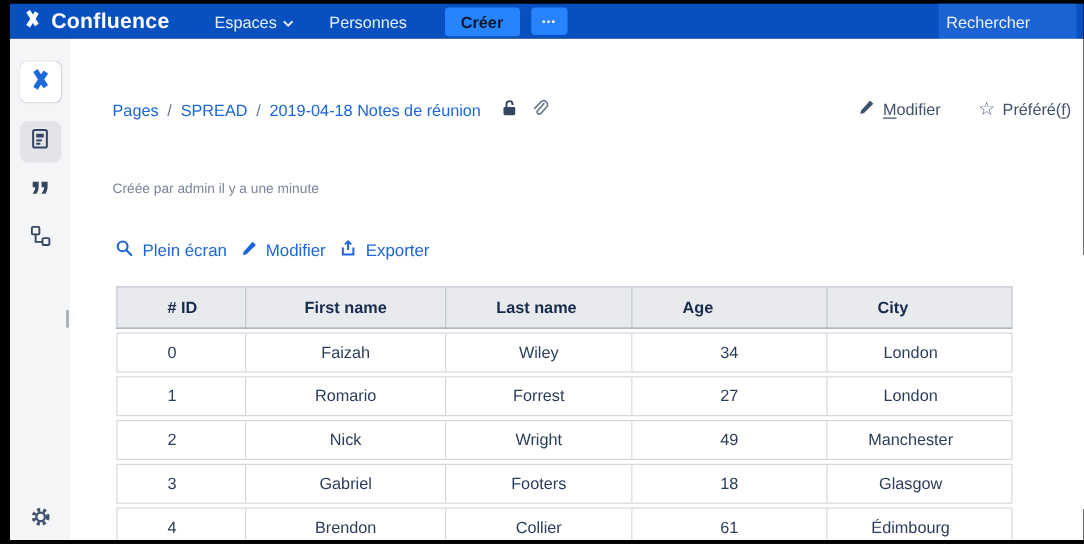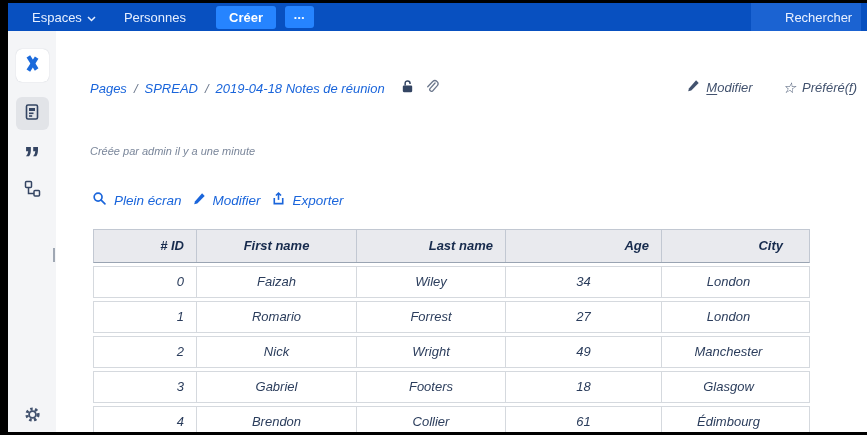--- a/index.html
+++ b/index.html
@@ -6,42 +6,42 @@
   html,body { background:#000; }
   body { font-family:"Liberation Sans", sans-serif; }
   .screen { position:relative; width:867px; height:435px; background:#000; overflow:hidden; }
 
   
   .navbar { position:absolute; left:8px; top:3px; right:0; height:28px;
             background:#0850C0; display:flex; align-items:center; padding-left:10px; }
   .brand { display:flex; align-items:center; gap:7px; color:#fff; margin-right:22px; cursor:pointer; }
   .brand-name { font-size:17px; font-weight:600; letter-spacing:.2px; }
   .nav-item { color:#E6EFFF; font-size:13px; margin:0 14px; display:flex; align-items:center; gap:5px; cursor:pointer; }
-  .btn-create { background:#2684FF; color:#ffffff; font-size:13px; font-weight:700; border:none;
+  .btn-create { background:#2684FF; color:#0f172a; font-size:13px; font-weight:700; border:none;
                 border-radius:3px; padding:4px 13px; margin-left:16px; cursor:pointer;text-align:right; }
   .btn-more { background:#2684FF; color:#fff; border:none; border-radius:3px; height:22px;
               padding:0 9px; margin-left:9px; font-size:8px; letter-spacing:1px; cursor:pointer; }
   .searchbox { margin-left:auto; margin-right:6px; align-self:stretch; width:110px;
                background:#1B63D2; color:#EAF1FF; font-size:13px; display:flex; align-items:center;
-               padding-left:34px; cursor:text; }
+               padding-left:6px; cursor:text; }
 
   
   .sidebar { position:absolute; left:8px; top:31px; bottom:3px; width:48px; background:#F4F5F7;
              display:flex; flex-direction:column; align-items:center; padding-top:18px; }
   .tile { width:33px; height:33px; border-radius:6px; display:flex; align-items:center; justify-content:center; cursor:pointer; }
   .tile-logo { background:#fff; box-shadow:0 0 1px rgba(9,30,66,.25); margin-bottom:15px; }
   .tile-page { background:#E2E4E8; margin-bottom:13px; }
   .quote-glyph { font-size:34px; line-height:30px; height:26px; font-weight:700; color:#344563; margin-bottom:10px; cursor:pointer; }
   .tree-btn { cursor:pointer; }
   .gear-btn { margin-top:auto; margin-bottom:5px; cursor:pointer; }
   .resize-handle { position:absolute; left:53px; top:248px; display:flex; gap:2px; cursor:col-resize; }
   .resize-handle i { display:block; width:2px; height:14px; background:#9FA7B3; }
 
   
-  .content { position:absolute; left:56px; top:31px; right:0; bottom:3px; background:#fff; overflow:hidden;font-style:italic; }
+  .content { position:absolute; left:56px; top:31px; right:0; bottom:3px; background:#fff; overflow:hidden; }
   .breadcrumb { position:absolute; top:48px; left:34px; display:flex; align-items:center; gap:7px; font-size:13px; }
   .breadcrumb a { color:#1A65DB; text-decoration:none; cursor:pointer; }
   .crumb-sep { color:#6B778C; }
   .crumb-icons { display:flex; align-items:center; gap:9px; margin-left:8px; }
   .actions { position:absolute; top:48px; right:10px; display:flex; align-items:center; gap:30px;
              color:#42526E; font-size:13px; }
   .action { display:flex; align-items:center; gap:6px; cursor:pointer; }
   .u { text-decoration:underline; text-underline-offset:2px; }
   .star { font-size:15px; color:#42526E; line-height:14px; }
 
@@ -55,29 +55,38 @@
 
   
   .tbl { position:absolute; top:198px; left:37px; width:717px; font-size:13px; }
   .trow { display:flex; background:#fff; border:1px solid #D5D9DE; height:32px; margin-top:3px; }
   .trow.thead { background:#E9EAEE; border-color:#C2C8D2; border-bottom-color:#9AA4B2; height:34px;
                 margin-top:0; font-weight:700; color:#172B4D; }
   .c { padding:0 12px; line-height:30px; overflow:hidden; white-space:nowrap; border-left:1px solid #D5D9DE; cursor:cell; }
   .thead .c { line-height:32px; border-left-color:#C2C8D2; cursor:pointer; }
   .c:first-child { border-left:none; }
   .c0 { width:102px; } .c1 { width:160px; } .c2 { width:149px; } .c3 { width:156px; } .c4 { width:134px; }
-  .ar { text-align:right;padding-left:40px; } .al { text-align:center; }
+  .ar { text-align:left;padding-left:40px; } .al { text-align:center; }
   .trow:not(.thead) .c { color:#2B3D5C; }
 </style>
 </head>
 <body>
 
 <div class="screen">
 
   <header class="navbar">
+    <div class="brand">
+      <span>
+        <svg width="16" height="16" viewBox="0 0 16 16">
+          <polygon points="3,13 10,2 13,4 6,15" fill="#fff"></polygon>
+          <polygon points="3,3 6,1 13,12 10,14" fill="#fff"></polygon>
+        </svg>
+      </span>
+      <span class="brand-name">Confluence</span>
+    </div>
     <div class="nav-item">
       <span>Espaces</span>
       <span>
         <svg width="9" height="6" viewBox="0 0 9 6">
             <polyline points="1,1 4.5,4.5 8,1" fill="none" stroke="#E6EFFF" stroke-width="1.5"></polyline>
           </svg>
       </span>
     </div>
     <div class="nav-item">
       <span>Personnes</span>

